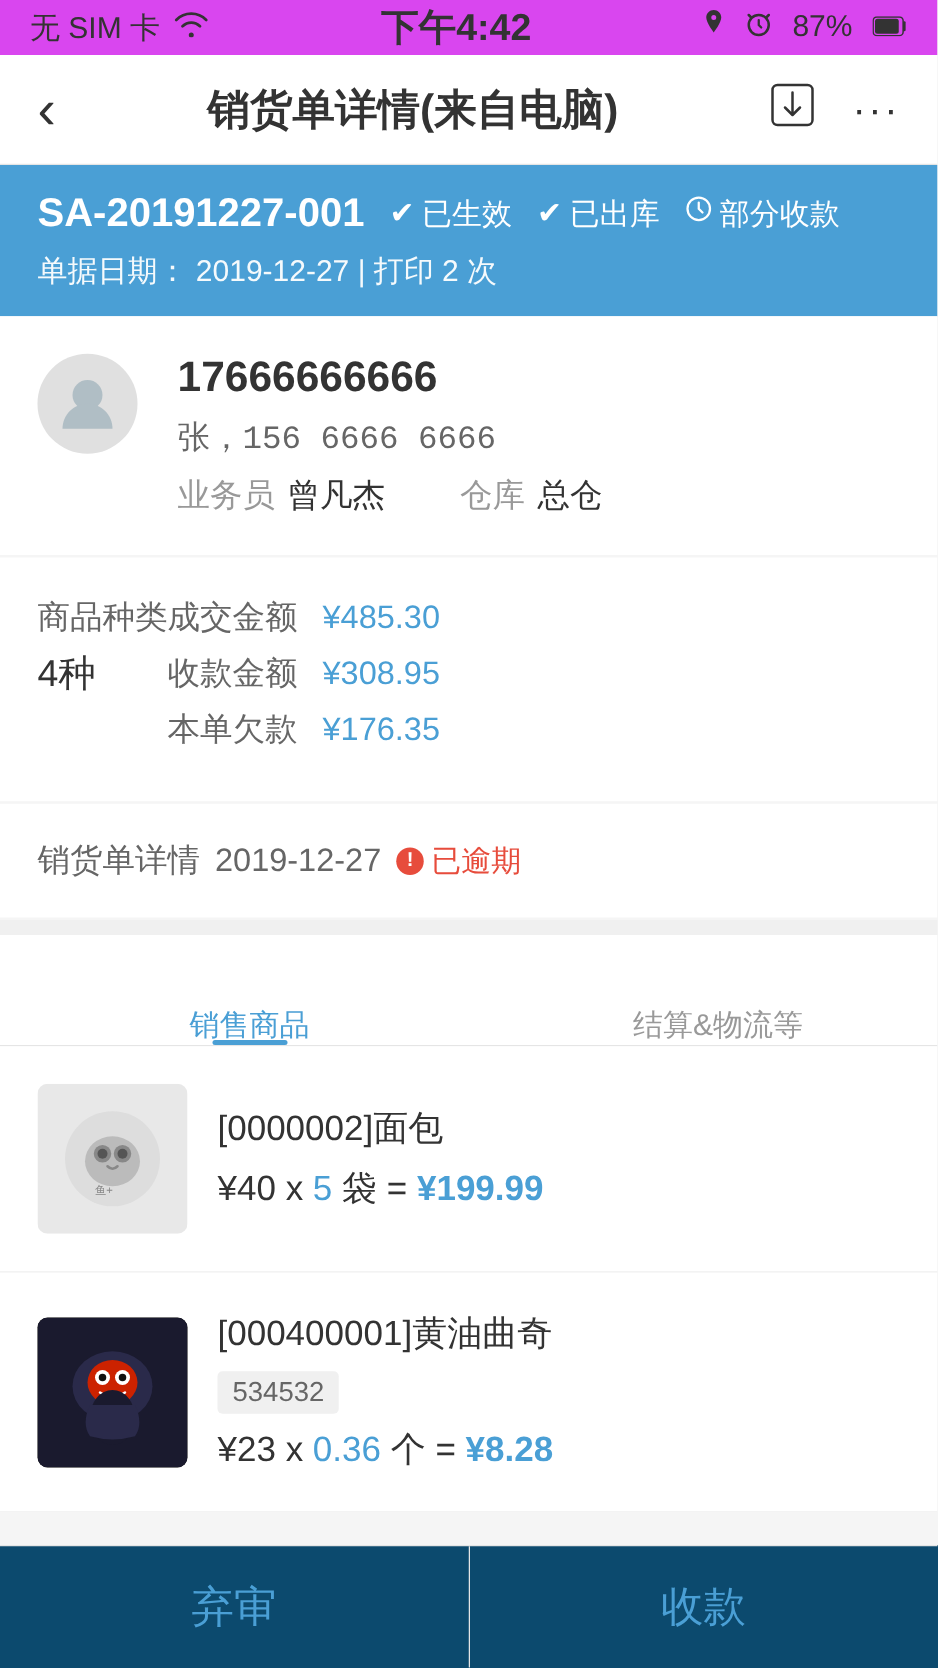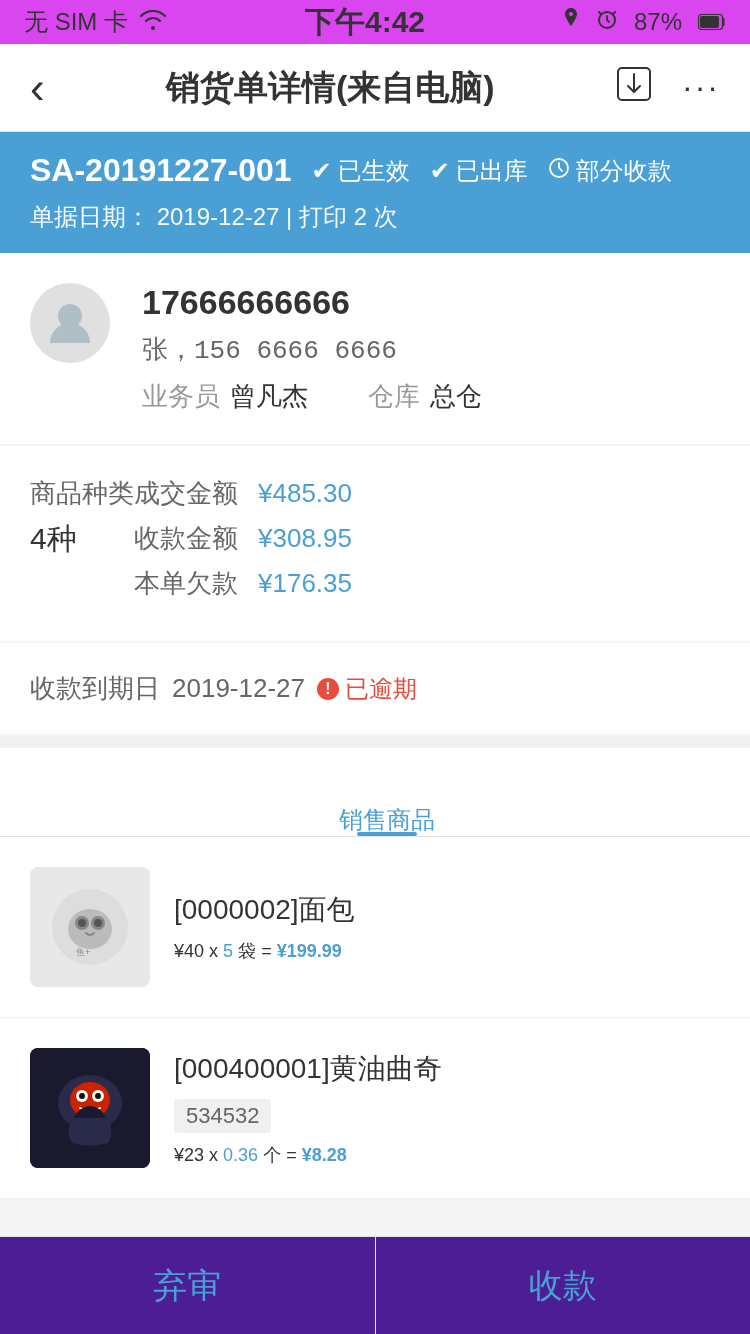--- a/index.html
+++ b/index.html
@@ -261,34 +261,34 @@
     .product-badge {
       display: inline-block;
       background: #f0f0f0;
       color: #666;
       font-size: 22px;
       padding: 4px 12px;
       border-radius: 4px;
       margin-bottom: 10px;
     }
     .product-price {
-      font-size: 18px;
+      font-size: 28px;
       color: #333;
     }
     .price-qty { color: #4a9fd5; }
     .price-total { color: #4a9fd5; font-weight: 600; }
 
     
     .bottom-bar {
       position: fixed;
       bottom: 0;
       left: 0;
       width: 750px;
       height: 98px;
-      background: #4c1d95;
+      background: #0c4a6e;
       border-top: 1px solid #e5e5e5;
       display: flex;
       justify-content: flex-end;
     }
     .bottom-btn {
       flex: 1;
       display: flex;
       align-items: center;
       justify-content: center;
       font-size: 34px;
@@ -417,33 +417,36 @@
       <span class="stats-amount">¥308.95</span>
     </div>
     <div class="stats-row">
       <span class="stats-row-label">本单欠款</span>
       <span class="stats-amount">¥176.35</span>
     </div>
   </div>
 </div>
 
 <div class="due-section card">
-  <span>收款到期日</span>
+  <span>销货单详情</span>
   <span>2019-12-27</span>
   <span class="overdue-badge">
     <span class="overdue-dot">!</span>
     <span>已逾期</span>
   </span>
 </div>
 
 <div class="divider"></div>
 
 <div class="tabs">
   <div class="tab active">
     <span>销售商品</span>
+  </div>
+  <div class="tab">
+    <span>结算&amp;物流等</span>
   </div>
 </div>
 
 <div class="product-list">
 
   <div class="product-item">
     <div class="product-thumb">
       <div class="product-thumb-placeholder">
 
         <svg width="80" height="80" viewBox="0 0 80 80" fill="none">

